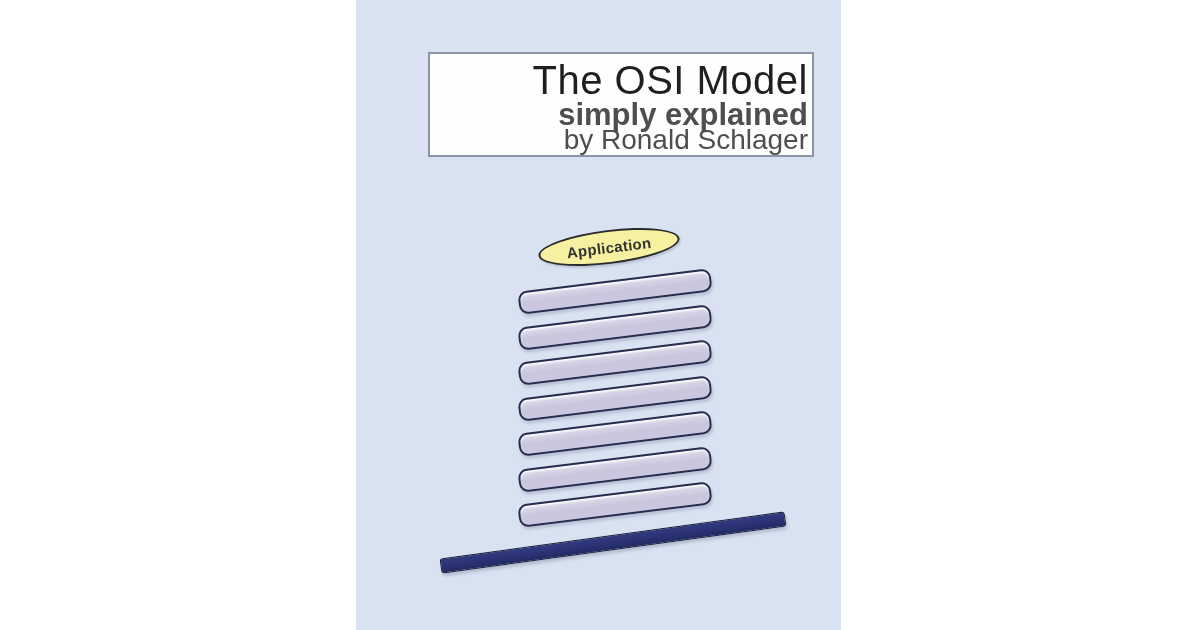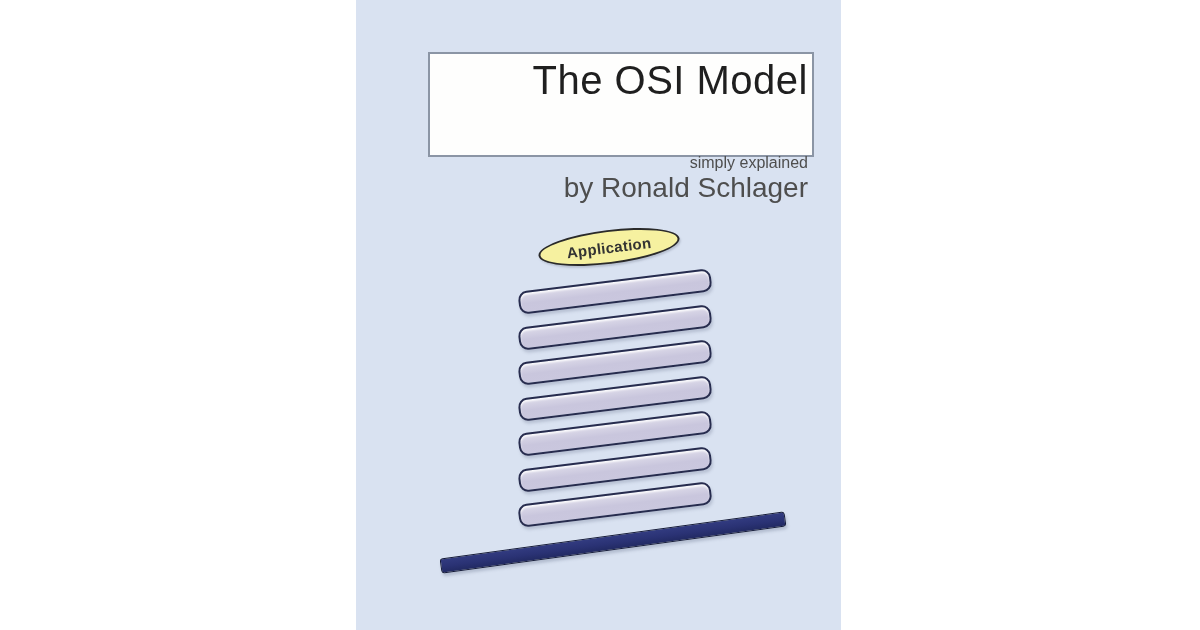--- a/index.html
+++ b/index.html
@@ -40,26 +40,25 @@
   }
   .title-box .main-title{
     font-size:40px;
     font-weight:400;
     line-height:42px;
     color:var(--title-text);
     letter-spacing:0.5px;
     white-space:nowrap;
   }
   .title-box .sub-title{
-    font-size:16px;
-    font-weight:400;
+    font-size:31px;
+    font-weight:700;
     line-height:27px;
     color:var(--subtitle-text);
     white-space:nowrap;
-    margin-top:48px;
   }
   .title-box .author-line{
     font-size:28px;
     font-weight:400;
     line-height:24px;
     color:var(--subtitle-text);
     white-space:nowrap;
   }
   .app-ellipse{
     position:absolute;

